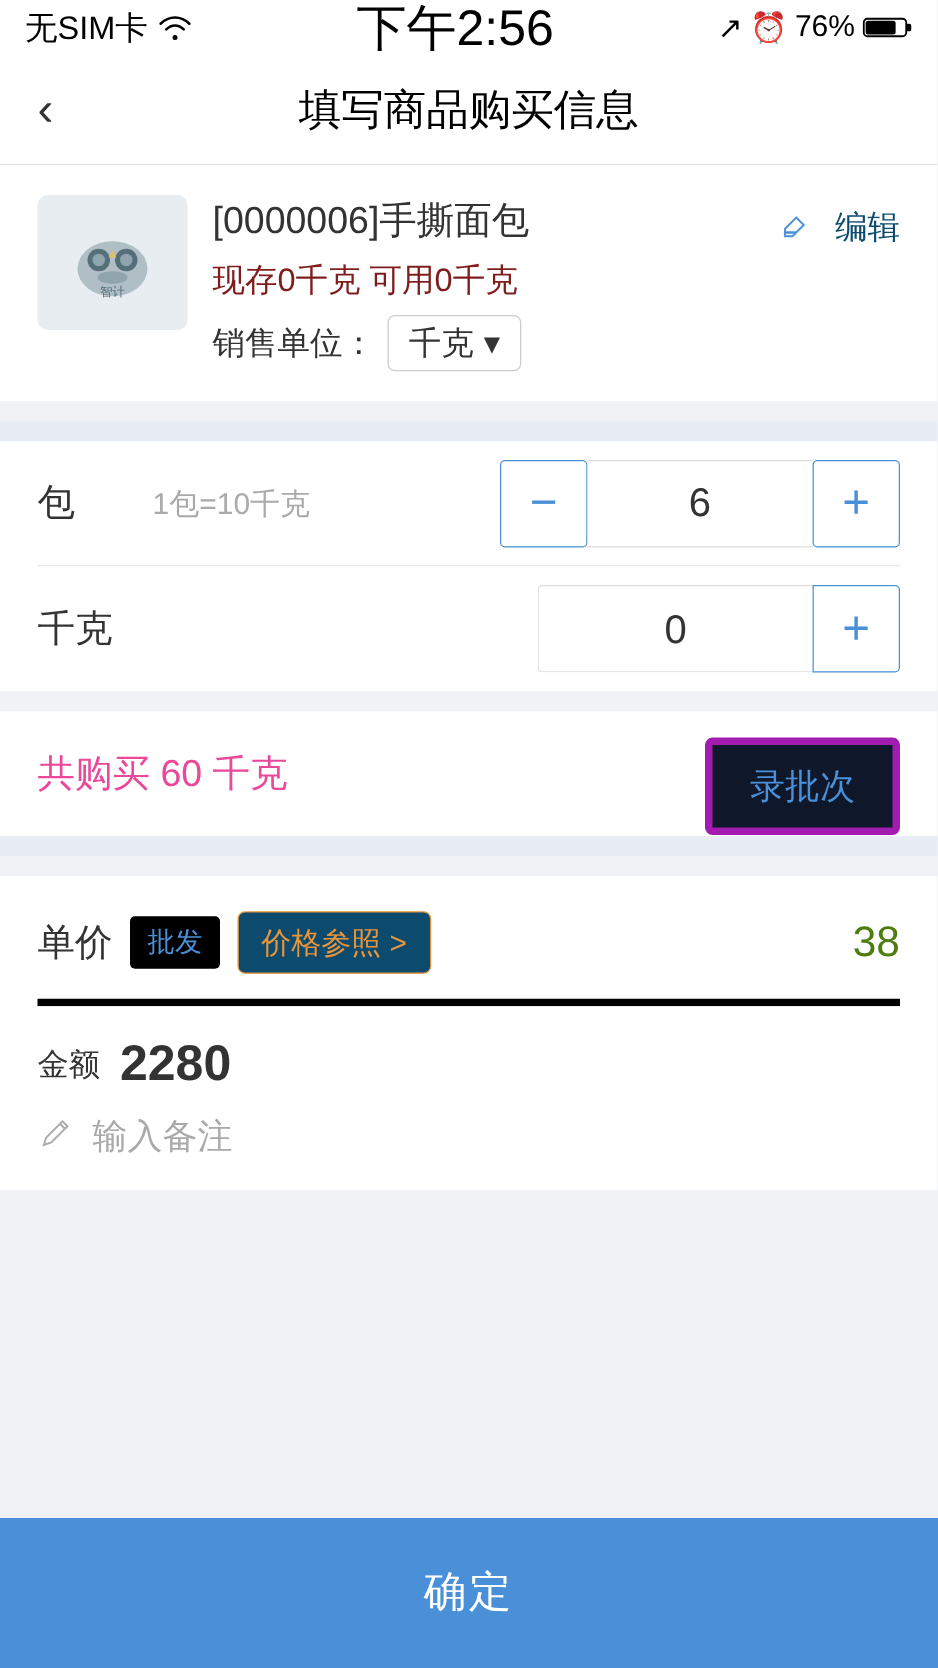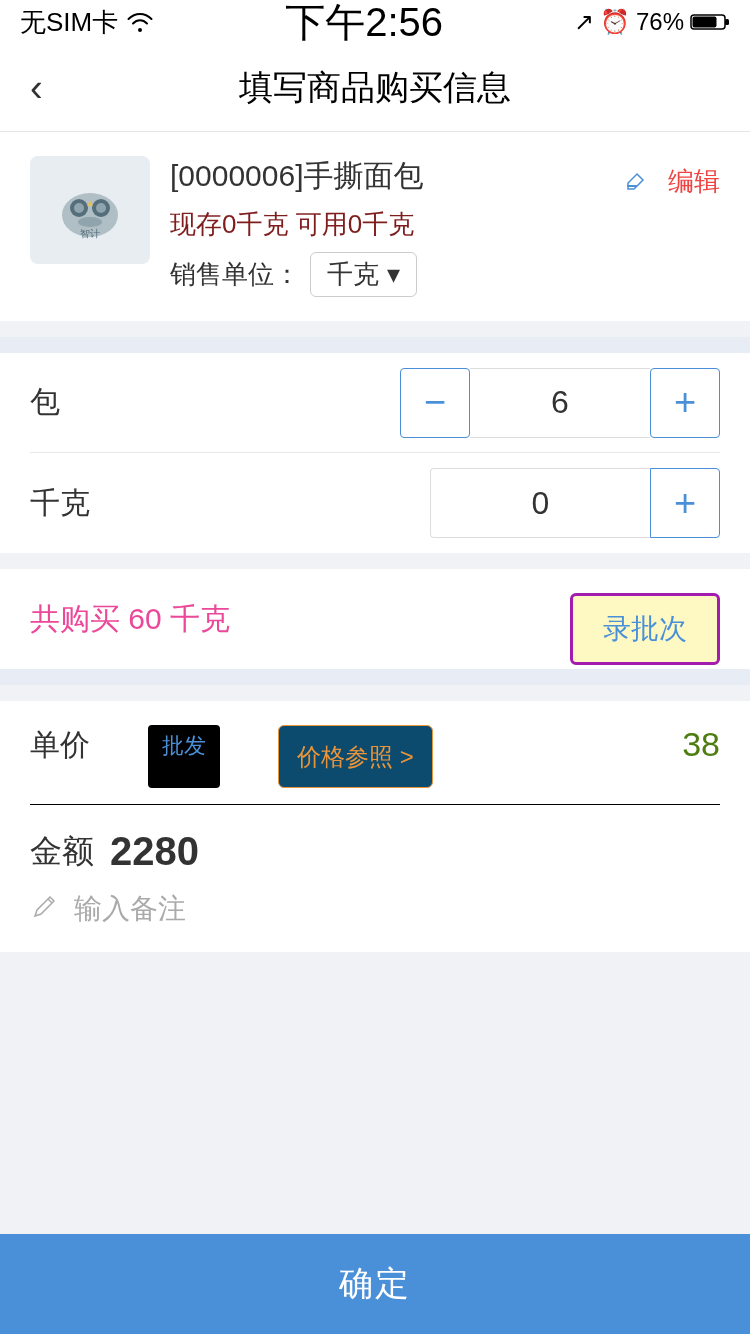--- a/index.html
+++ b/index.html
@@ -102,21 +102,21 @@
       padding: 4px 16px;
       font-size: 26px;
       color: #333;
       background: #fff;
       display: flex;
       align-items: center;
       gap: 8px;
     }
     .edit-btn {
       margin-left: auto;
-      color: #ef4444;
+      color: #0c4a6e;
       font-size: 26px;
       display: flex;
       align-items: center;
       gap: 22px;
     }
 
     
     .separator {
       height: 16px;
       background: #e8edf5;
@@ -197,42 +197,42 @@
       align-items: center;
       min-height: 100px;
       margin-top: 16px;
     }
     .total-label {
       font-size: 30px;
       color: #ec4899;
     }
     .batch-btn {
       margin-left: auto;
-      border: 3px solid #a21caf;
+      border: 6px solid #a21caf;
       color: #4a90d9;
       font-size: 28px;
       padding: 14px 30px;
       border-radius: 6px;
-      background: #fef9c3;
+      background: #0f172a;
       cursor: pointer;
       margin-top: 19px;
     }
 
     
     .price-section {
       background: #fff;
       margin-top: 16px;
       padding: 24px 30px 0 30px;
     }
     .price-row {
       display: flex;
+      align-items: center;
       min-height: 80px;
-      border-bottom: 1px solid #000000;
+      border-bottom: 6px solid #000000;
       padding-bottom: 16px;
-      gap: 44px;
     }
     .price-label {
       font-size: 30px;
       color: #333;
       margin-right: 14px;
     }
     .price-tag {
       background: #000000;
       color: #4a90d9;
       font-size: 22px;
@@ -264,21 +264,21 @@
       background: #fff;
       padding: 24px 30px;
     }
     .amount-row {
       display: flex;
       align-items: center;
       gap: 16px;
       margin-bottom: 16px;
     }
     .amount-label {
-      font-size: 32px;
+      font-size: 25px;
       color: #333;
     }
     .amount-value {
       font-size: 40px;
       font-weight: 600;
       color: #333;
     }
     .remark-row {
       display: flex;
       align-items: center;
@@ -293,21 +293,21 @@
       flex: 1;
       min-height: 300px;
     }
 
     
     .confirm-btn {
       position: fixed;
       bottom: 0;
       left: 0;
       width: 750px;
-      height: 100px;
+      height: 120px;
       background: #4a90d9;
       color: #fff;
       font-size: 34px;
       border: none;
       display: flex;
       align-items: center;
       justify-content: center;
       cursor: pointer;
       letter-spacing: 2px;
     }
@@ -379,20 +379,21 @@
     </div>
   </div>
 </div>
 
 <div class="separator"></div>
 
 <div class="input-section">
 
   <div class="input-row">
     <span class="input-label">包</span>
+    <span class="input-hint">1包=10千克</span>
     <div class="input-controls">
       <button class="ctrl-btn">−</button>
       <input class="ctrl-input" type="text" value="6" style="">
       <button class="ctrl-btn">+</button>
     </div>
   </div>
 
   <div class="input-row">
     <span class="input-label">千克</span>
     <div class="input-controls">

